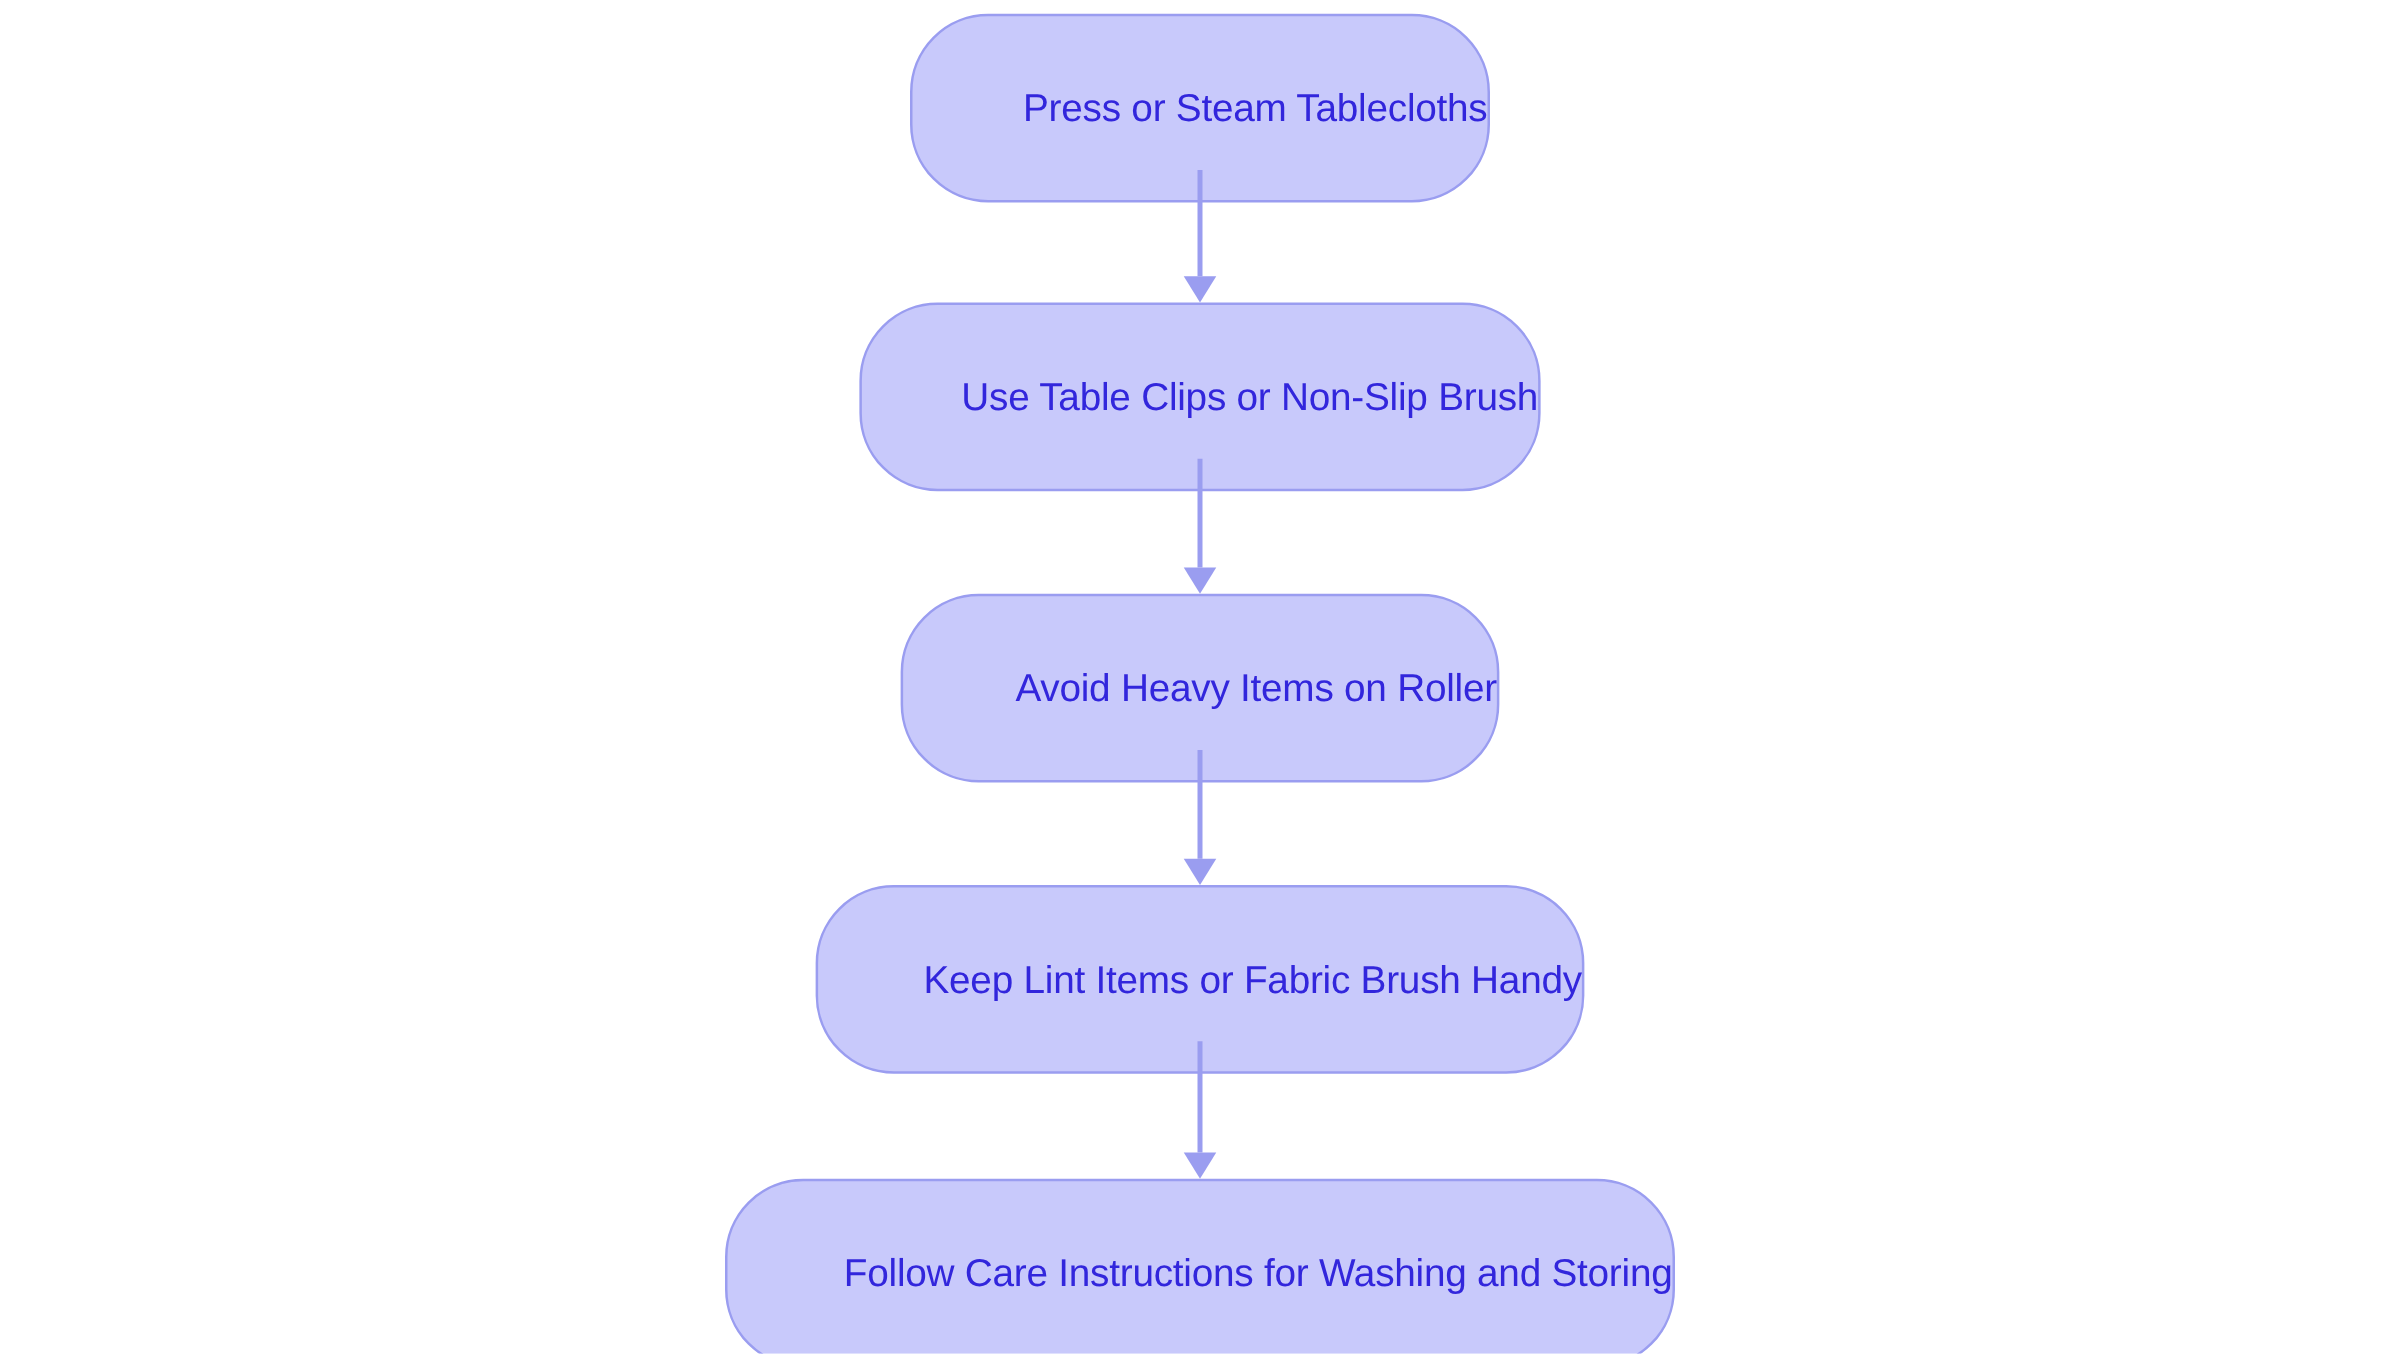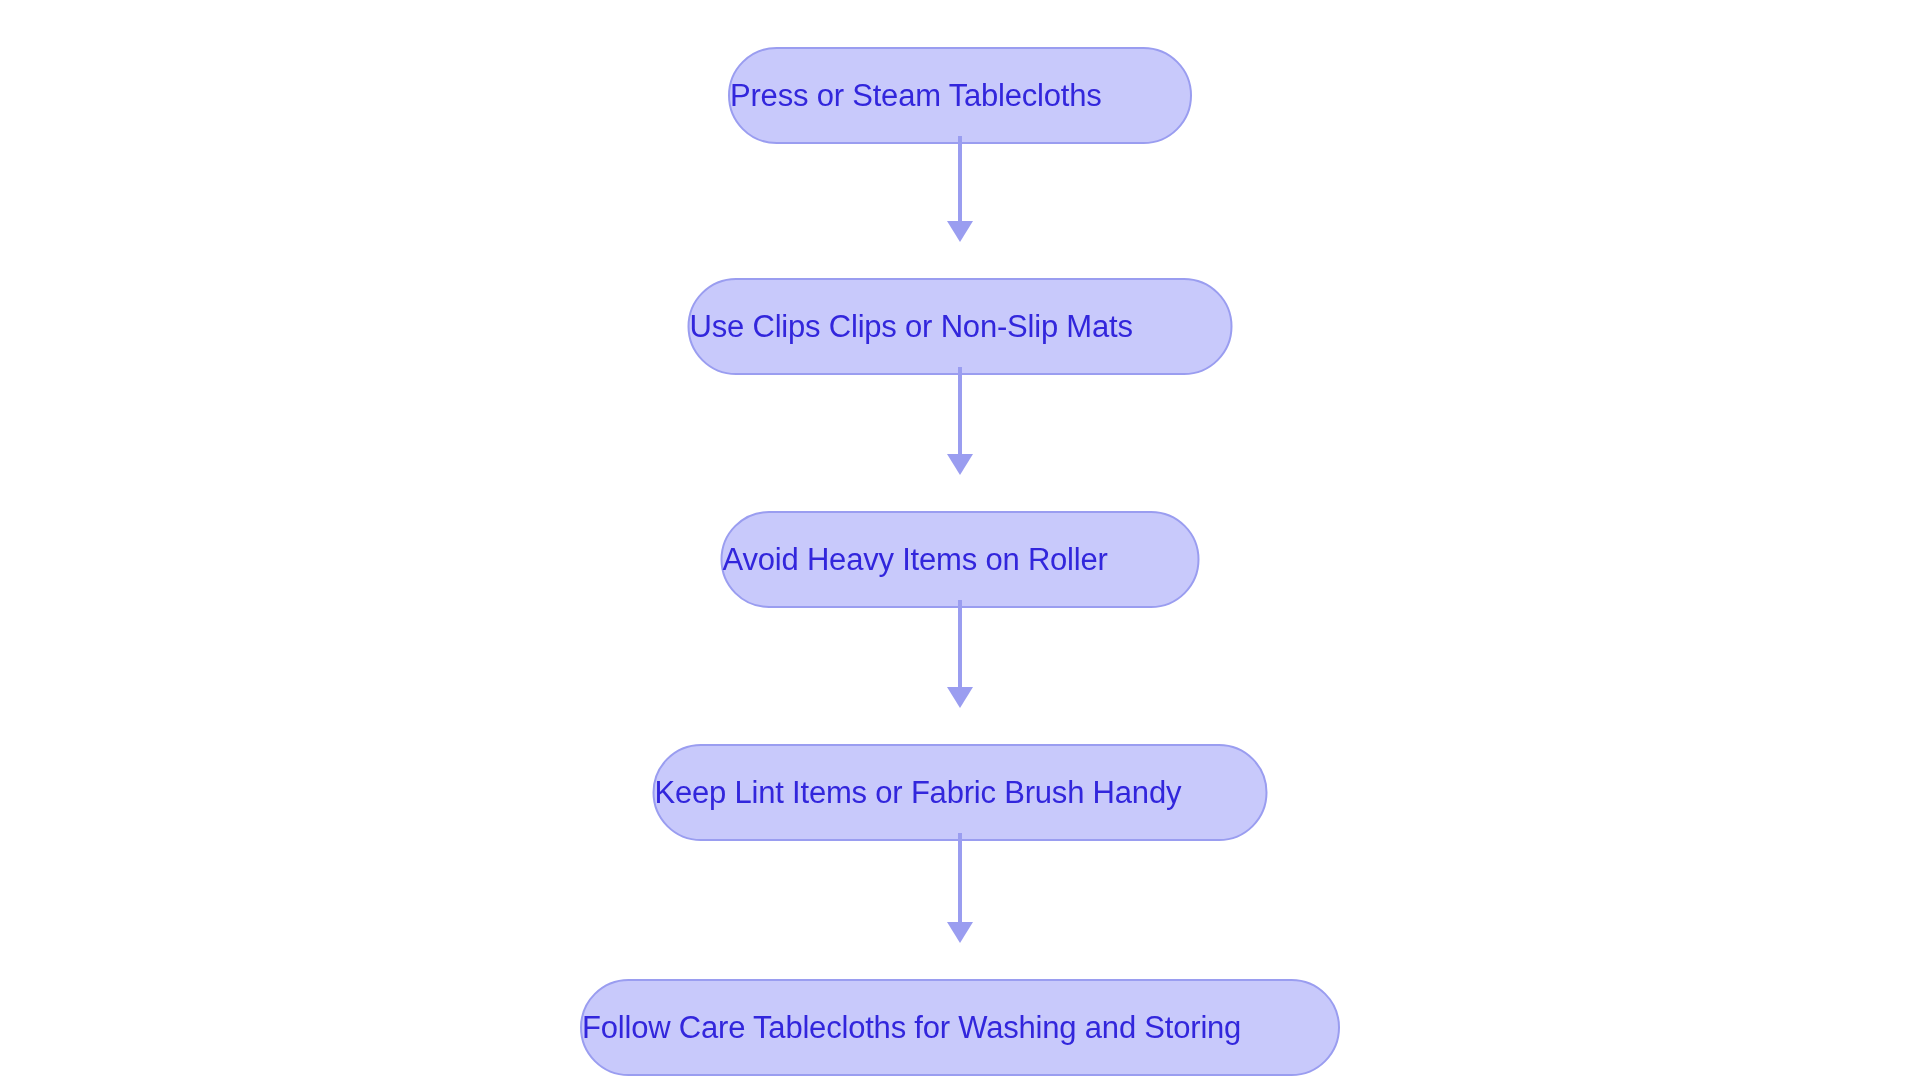--- a/index.html
+++ b/index.html
@@ -17,30 +17,29 @@
     width: 1920px;
     height: 1083px;
     background: #ffffff;
     overflow: hidden;
   }
 
   
   .flow-node {
     position: absolute;
     box-sizing: border-box;
-    height: 97px;
+    height: 151px;
     background: #c8c9fb;
     border: 2px solid #9a9df0;
     border-radius: 62.5px;
     display: flex;
     align-items: center;
-    justify-content: flex-start;
+    justify-content: flex-end;
     transform: translateX(-50%);
     left: 960px;
-    margin-top: 36px;
   }
 
   .flow-node-label {
     color: #3226dc;
     font-family: "Liberation Sans", sans-serif;
     font-size: 31px;
     font-weight: 400;
     letter-spacing: -0.2px;
     line-height: 1;
     white-space: nowrap;
@@ -79,21 +78,21 @@
   <div class="flow-node" style="top:11px; width:464px;">
     <span class="flow-node-label">Press or Steam Tablecloths</span>
   </div>
 
   <div class="flow-connector" style="top:136px; height:106px;">
     <div class="flow-connector-shaft"></div>
     <div class="flow-connector-head"></div>
   </div>
 
   <div class="flow-node" style="top:242px; width:545px;">
-    <span class="flow-node-label">Use Clips Clips or Non-Slip Mats</span>
+    <span class="flow-node-label">Use Table Clips or Non-Slip Brush</span>
   </div>
 
   <div class="flow-connector" style="top:367px; height:108px;">
     <div class="flow-connector-shaft"></div>
     <div class="flow-connector-head"></div>
   </div>
 
   <div class="flow-node" style="top:475px; width:479px;">
     <span class="flow-node-label">Avoid Heavy Items on Roller</span>
   </div>
@@ -106,16 +105,16 @@
   <div class="flow-node" style="top:708px; width:615px;">
     <span class="flow-node-label">Keep Lint Items or Fabric Brush Handy</span>
   </div>
 
   <div class="flow-connector" style="top:833px; height:110px;">
     <div class="flow-connector-shaft"></div>
     <div class="flow-connector-head"></div>
   </div>
 
   <div class="flow-node" style="top:943px; width:760px;">
-    <span class="flow-node-label">Follow Care Tablecloths for Washing and Storing</span>
+    <span class="flow-node-label">Follow Care Instructions for Washing and Storing</span>
   </div>
 
 </div>
 
 </body></html>

